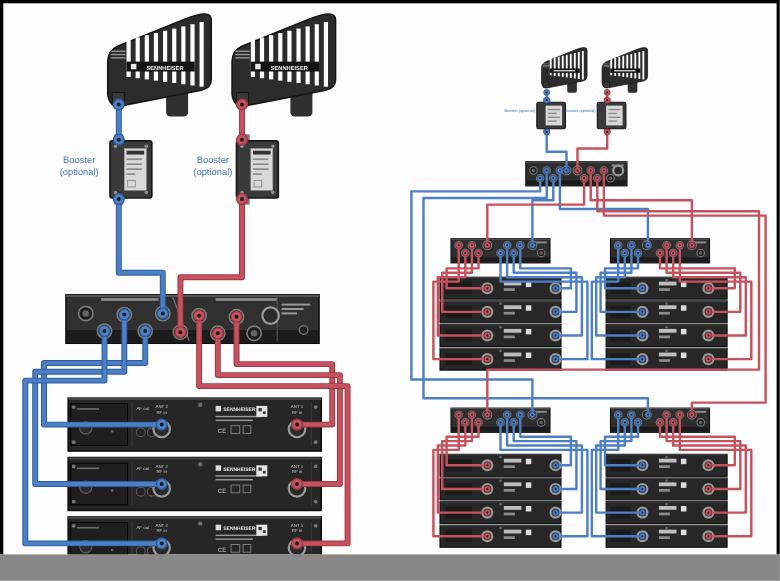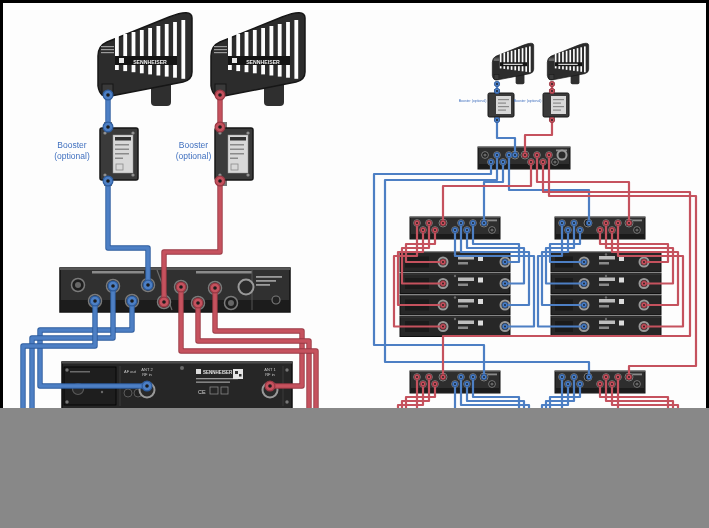--- a/index.html
+++ b/index.html
@@ -1,16 +1,16 @@
 <!DOCTYPE html>
 <html><head>
 <meta charset="utf-8">
 <style>
   html,body{margin:0;padding:0;background:#888;}
-  #frame{position:relative;width:709px;height:408px;background:#fdfdfd;overflow:hidden;
+  #frame{position:relative;width:709px;height:504px;background:#fdfdfd;overflow:hidden;
          font-family:"Liberation Sans", sans-serif;}
   #scene{position:absolute;left:0;top:0;}
   .blabel{position:absolute;color:#4070bf;text-align:center;line-height:1.25;
           font-family:"Liberation Sans", sans-serif;}
   #bl1{left:46px;top:140px;width:52px;font-size:8.5px;}
   #bl2{left:171px;top:140px;width:45px;font-size:8.5px;}
   #bl3{left:458px;top:99px;width:29px;font-size:3.5px;line-height:1.35;}
   #bl4{left:513px;top:99px;width:29px;font-size:3.5px;line-height:1.35;}
 </style>
 </head>

